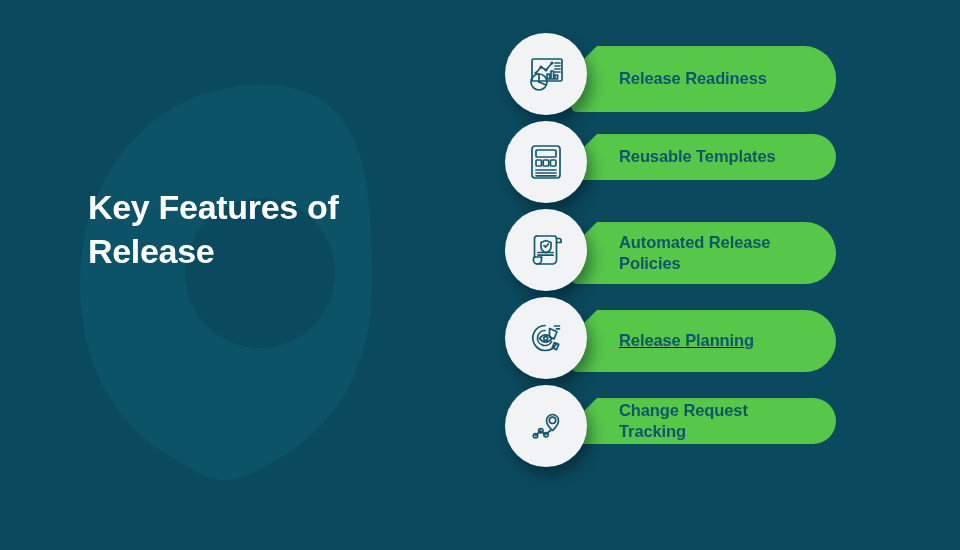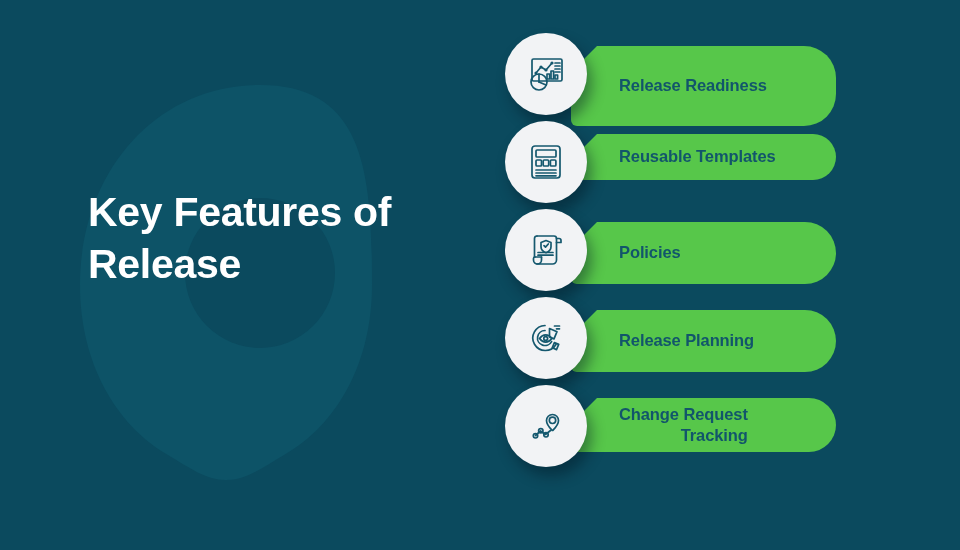--- a/index.html
+++ b/index.html
@@ -33,21 +33,21 @@
 
   
   .title-block {
     position: absolute;
     left: 88px;
     top: 186px;
     width: 390px;
   }
   .title-text {
     color: #ffffff;
-    font-size: 41px;
+    font-size: 34px;
     line-height: 1.28;
     font-weight: bold;
     letter-spacing: -0.3px;
     font-family: "Liberation Sans", sans-serif;
   }
 
   
   .features {
     position: absolute;
     left: 0;
@@ -69,25 +69,25 @@
     border-bottom-right-radius: 32px;
     border-bottom-left-radius: 6px;
     -webkit-clip-path: polygon(0 26px, 26px 0, 100% 0, 100% 100%, 0 100%);
     clip-path: polygon(0 26px, 26px 0, 100% 0, 100% 100%, 0 100%);
     display: flex;
     align-items: center;
     box-sizing: border-box;
     padding-left: 48px;
     padding-right: 16px;
   }
-  .bar-1 { top: 46px;  height: 80px; }
+  .bar-1 { top: 46px;  height: 66px; }
   .bar-2 { top: 134px; height: 46px; }
   .bar-3 { top: 222px; height: 62px; }
-  .bar-4 { top: 310px; height: 62px; }
-  .bar-5 { top: 398px; height: 54px; text-align: right; }
+  .bar-4 { top: 310px; height: 62px; text-decoration: underline; }
+  .bar-5 { top: 398px; height: 46px; }
 
   .bar-label {
     color: #12556b;
     font-size: 16.5px;
     font-weight: bold;
     line-height: 1.28;
     font-family: "Liberation Sans", sans-serif;
     letter-spacing: -0.1px;
   }
 
@@ -188,20 +188,21 @@
           <line class="ico-stroke" x1="13" y1="31" x2="33" y2="31"></line>
           <line class="ico-stroke" x1="13" y1="34" x2="33" y2="34"></line>
           <line class="ico-stroke" x1="13" y1="36.8" x2="33" y2="36.8"></line>
         </svg>
       </div>
     </div>
 
     <div class="feature-row">
       <div class="bar bar-3">
         <div>
+          <div class="bar-label">Automated Release</div>
           <div class="bar-label">Policies</div>
         </div>
       </div>
       <div class="icon-circle circ-3">
         <svg class="icon-svg" viewBox="0 0 46 46">
           <path class="ico-stroke" d="M14 9h17a2.5 2.5 0 0 1 2.5 2.5V33a4 4 0 0 1-4 4H14"></path>
           <path class="ico-stroke" d="M14 9a2.5 2.5 0 0 0-2.5 2.5V30h7"></path>
           <path class="ico-stroke" d="M18.5 30v3a4 4 0 0 1-4 4 4 4 0 0 1-4-4v-1.5a1.5 1.5 0 0 1 1.5-1.5"></path>
           <path class="ico-stroke" d="M33.5 11.5h2.5a2 2 0 0 1 2 2v2h-4.5"></path>
           <path class="ico-stroke" d="M23 13.5l5 2v4.2c0 3-2.2 5-5 6-2.8-1-5-3-5-6V15.5l5-2Z"></path>

